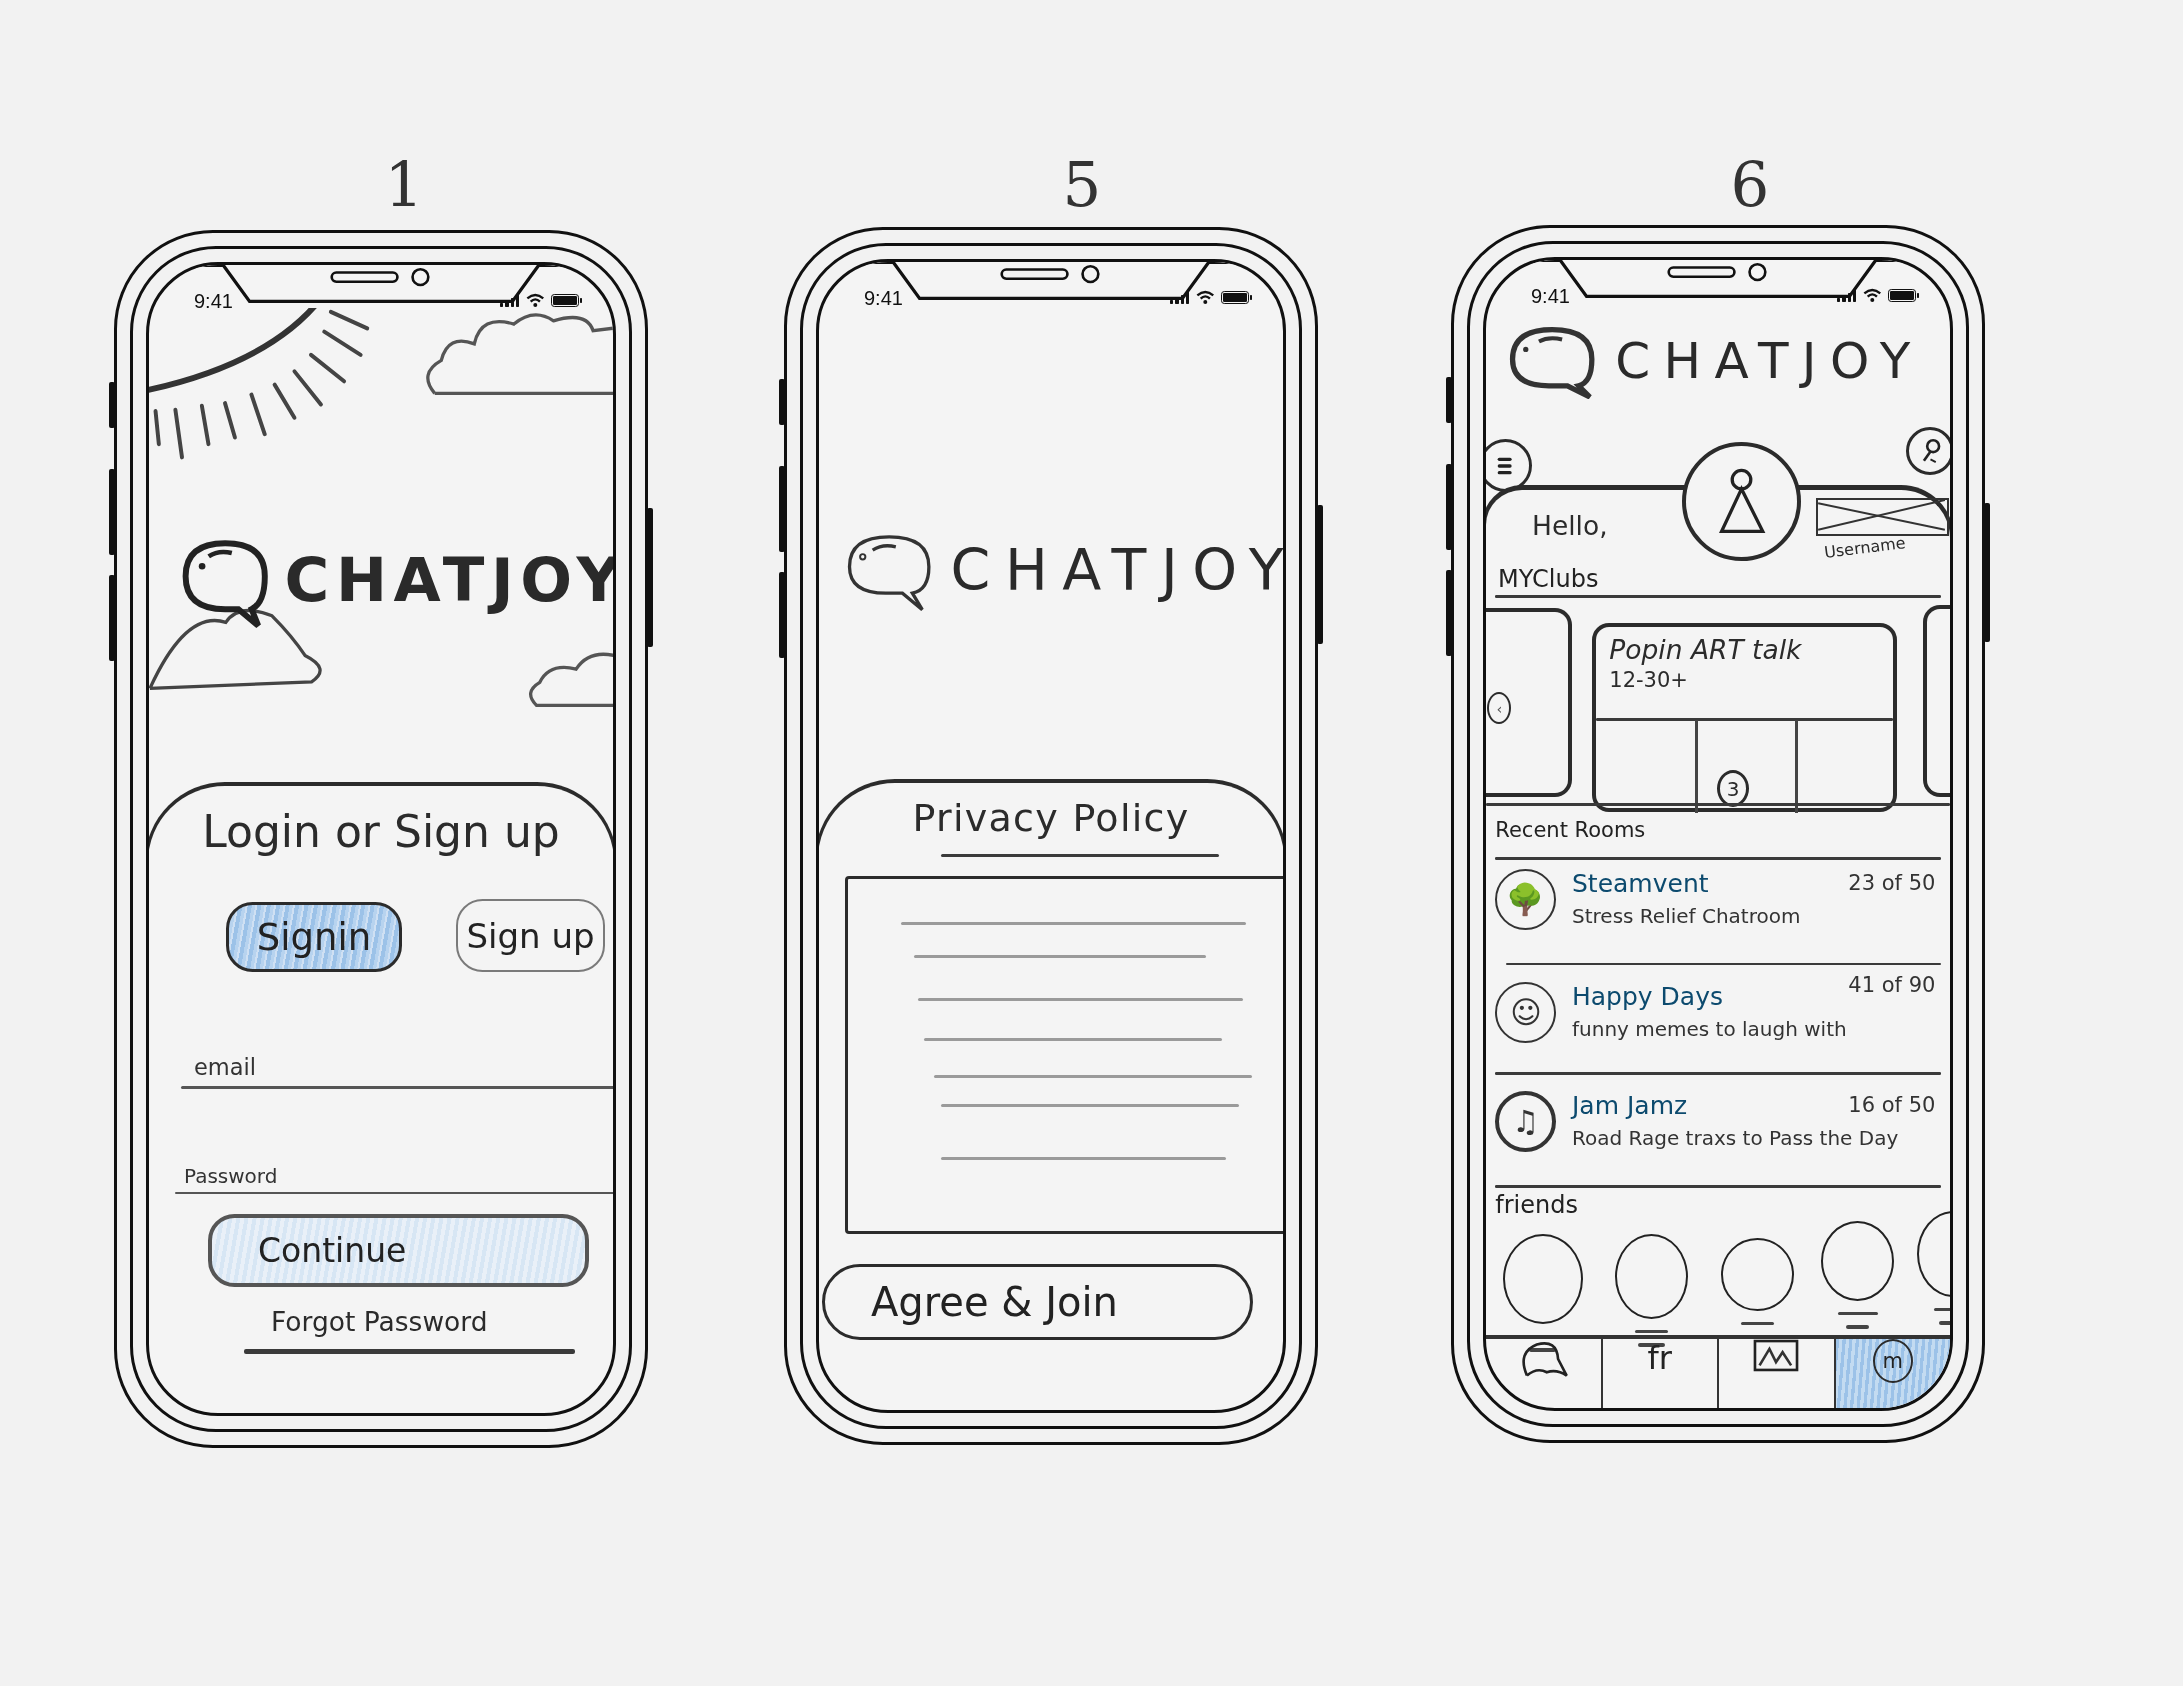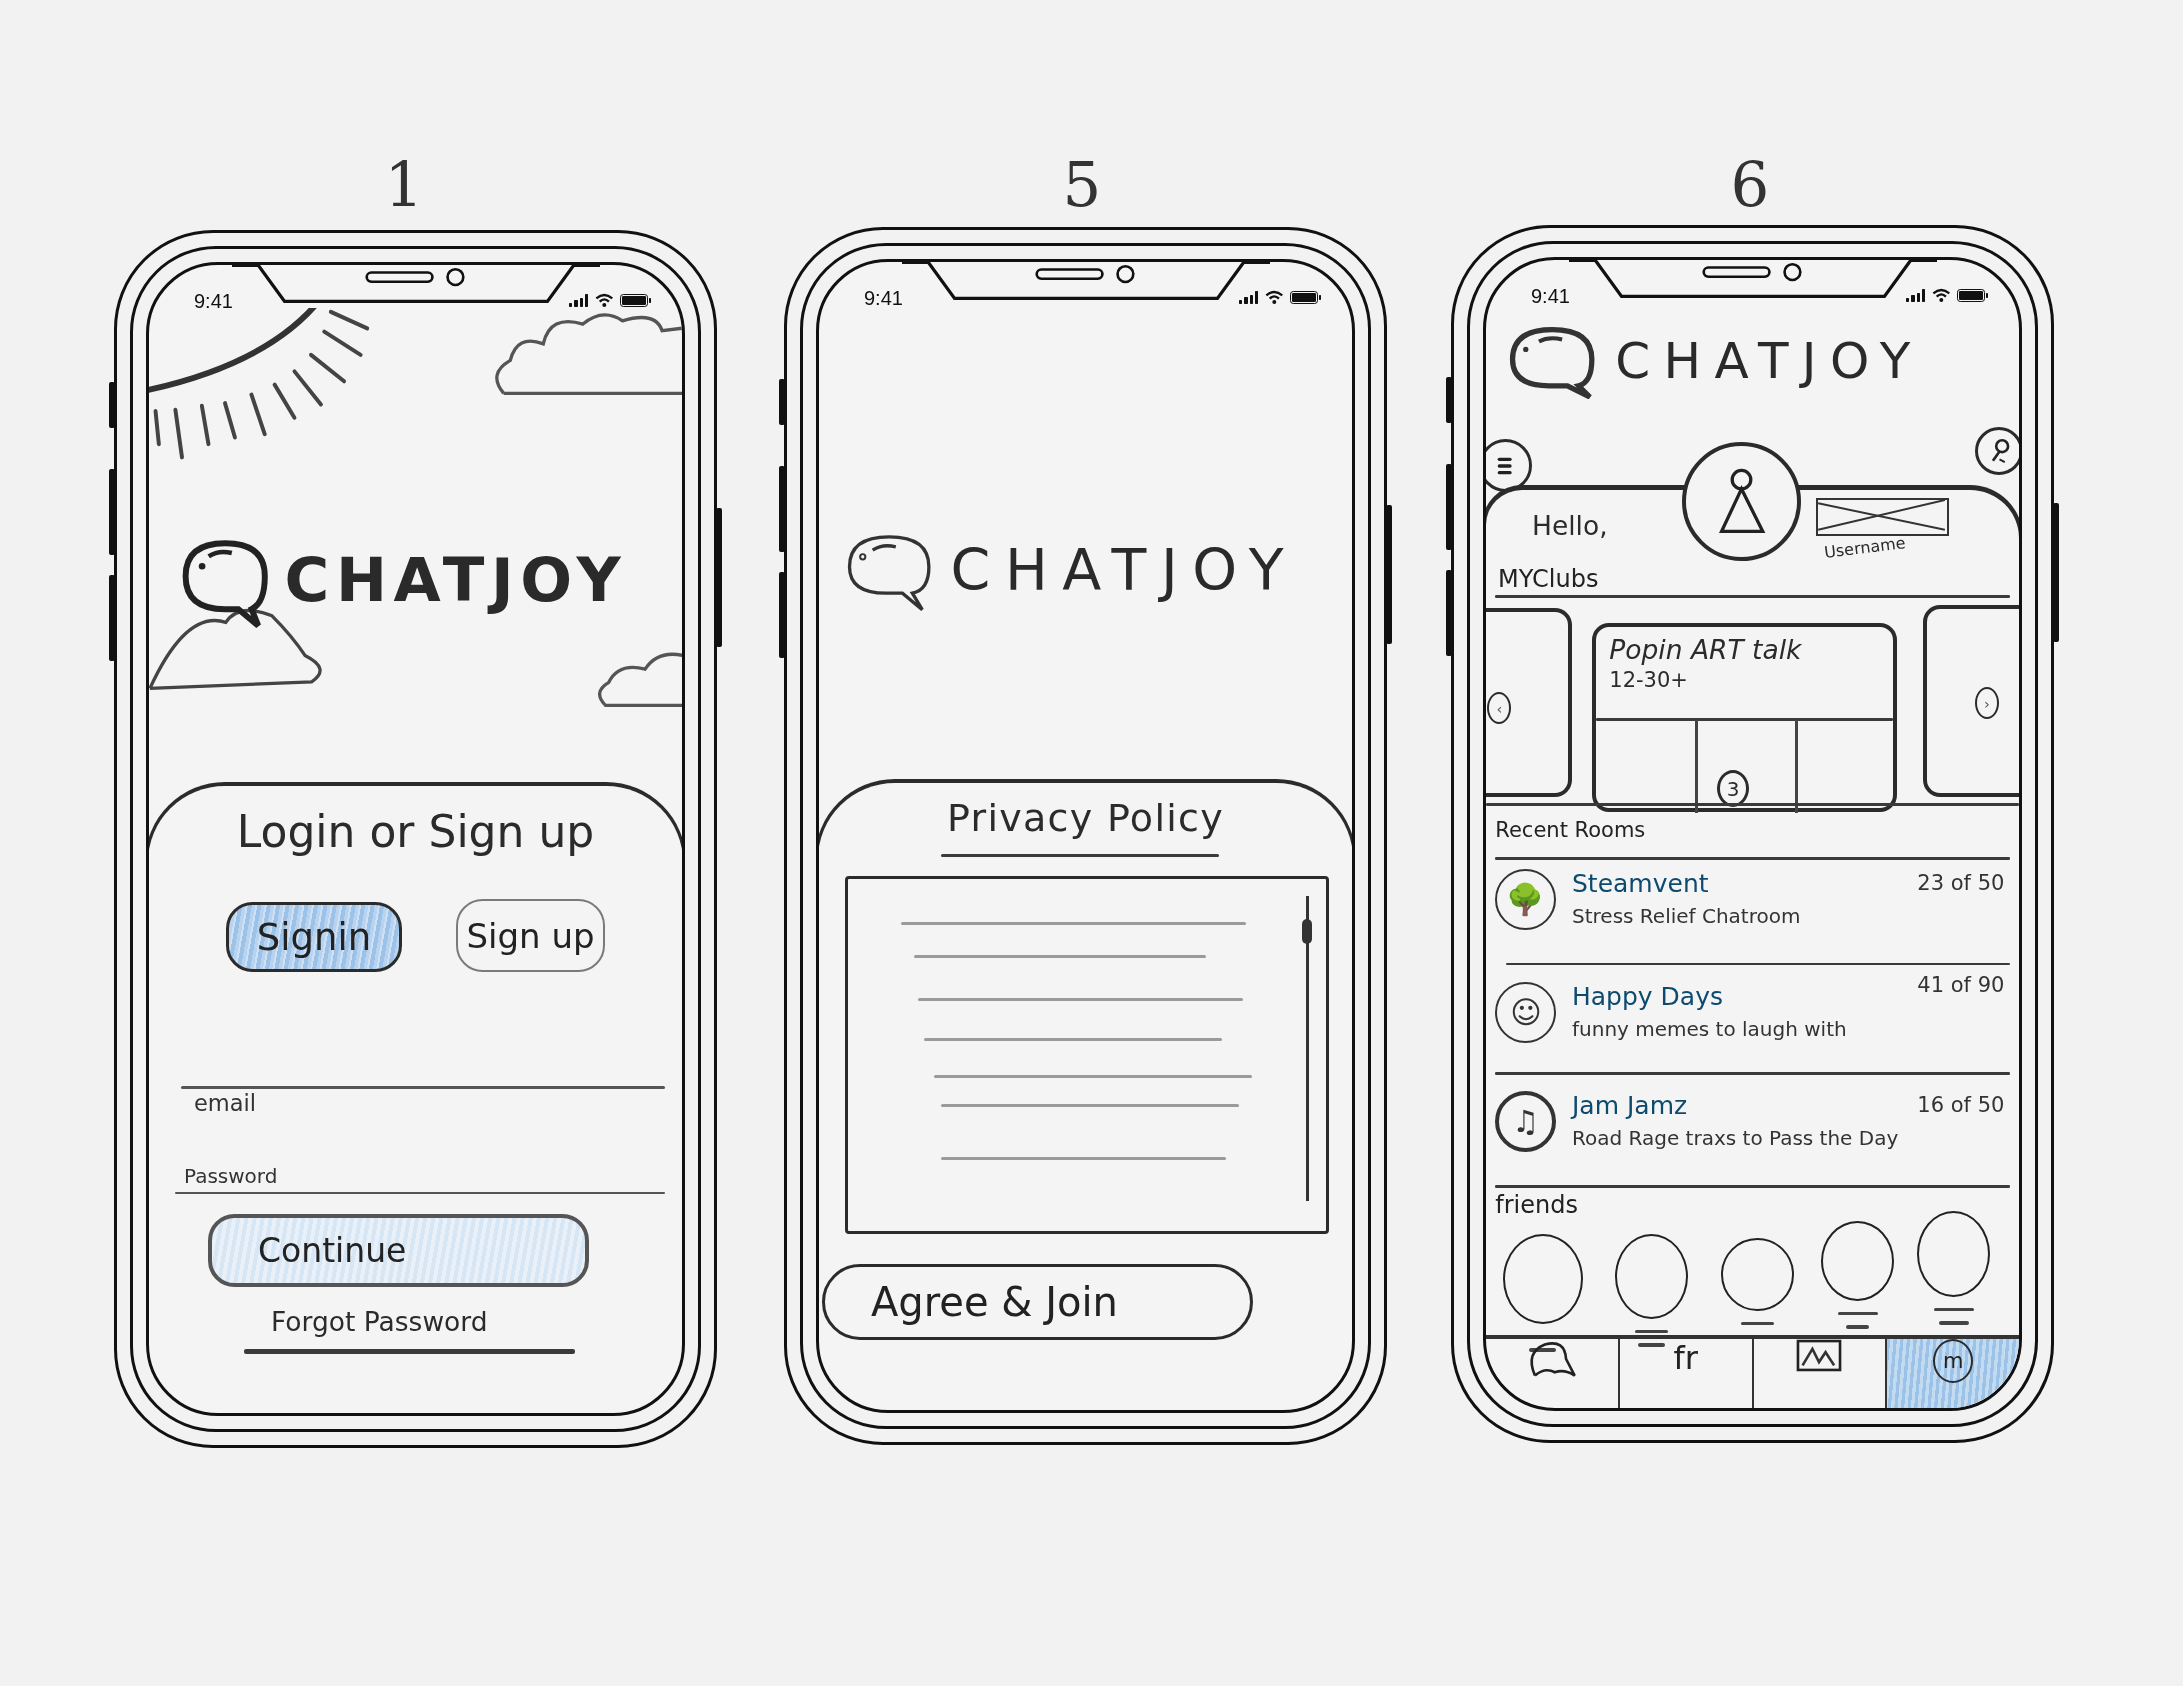--- a/index.html
+++ b/index.html
@@ -6,21 +6,21 @@
   body {
     width:2183px; height:1686px; position:relative; overflow:hidden;
     background:#f2f2f2;
     font-family:"DejaVu Sans", sans-serif; color:#2a2a2a;
   }
   .hand { font-family:"DejaVu Sans", sans-serif; color:#2b2b2b; }
   .frame-num {
     position:absolute; top:149px; font-family:"DejaVu Serif", serif;
     font-size:61px; color:#333; font-weight:normal; transform:translateX(-50%);
   }
-  .phone { position:absolute; top:230px; width:603px; height:1218px;border-radius:9px; }
+  .phone { position:absolute; top:230px; width:534px; height:1218px;border-radius:9px; }
   .bezel-outer, .bezel-mid, .screen {
     position:absolute; border:3.3px solid #111; box-sizing:border-box; background:#f2f2f2;
   }
   .bezel-outer { inset:0; border-radius:99px; }
   .bezel-mid { inset:16px; border-radius:86px; }
   .screen { inset:32px; border-radius:72px; overflow:hidden; background:#f4f4f4; }
   .side-btn { position:absolute; background:#111; width:6px; border-radius:2px; }
 
   
   .notch {
@@ -178,21 +178,21 @@
       </svg>
       <span class="logo-text" style="font-size:61px; font-weight:bold; margin-left:6.6px;">CHATJOY</span>
     </div>
 
     <div class="card" style="left:-4px; right:-4px; top:517px; height:663px;">
       <div class="hand" style="position:absolute; top:20px; width:100%; text-align:center; font-size:44px;">Login or Sign up</div>
 
       <div class="pill blue" style="left:78px; top:116px; width:176px; height:70px; font-size:37px;">Signin</div>
       <div class="pill light" style="left:308px; top:113px; width:149px; height:73px; font-size:34px;text-align:right;">Sign up</div>
 
-      <div class="field-label" style="left:46px; top:268px;margin-top:36px;">email</div>
+      <div class="field-label" style="left:46px; top:268px;">email</div>
       <div style="position:absolute; left:33px; width:484px; top:249px; height:53px;"></div>
       <div class="field-line" style="left:33px; width:484px; top:300px;"></div>
 
       <div class="field-label" style="left:36px; top:378px; font-size:20px;">Password</div>
       <div style="position:absolute; left:26.5px; width:490px; top:365px; height:46px;"></div>
       <div class="field-line" style="left:26.5px; width:490px; top:406px; height:2px;"></div>
 
       <div class="pill pale-blue" style="left:60px; top:428px; width:381px; height:73px; font-size:33px; justify-content:flex-start; padding-left:46px; border-color:#555; border-width:4.6px;">Continue</div>
 
       <div class="hand" style="position:absolute; left:123px; top:520px; font-size:26.5px;">Forgot Password</div>

